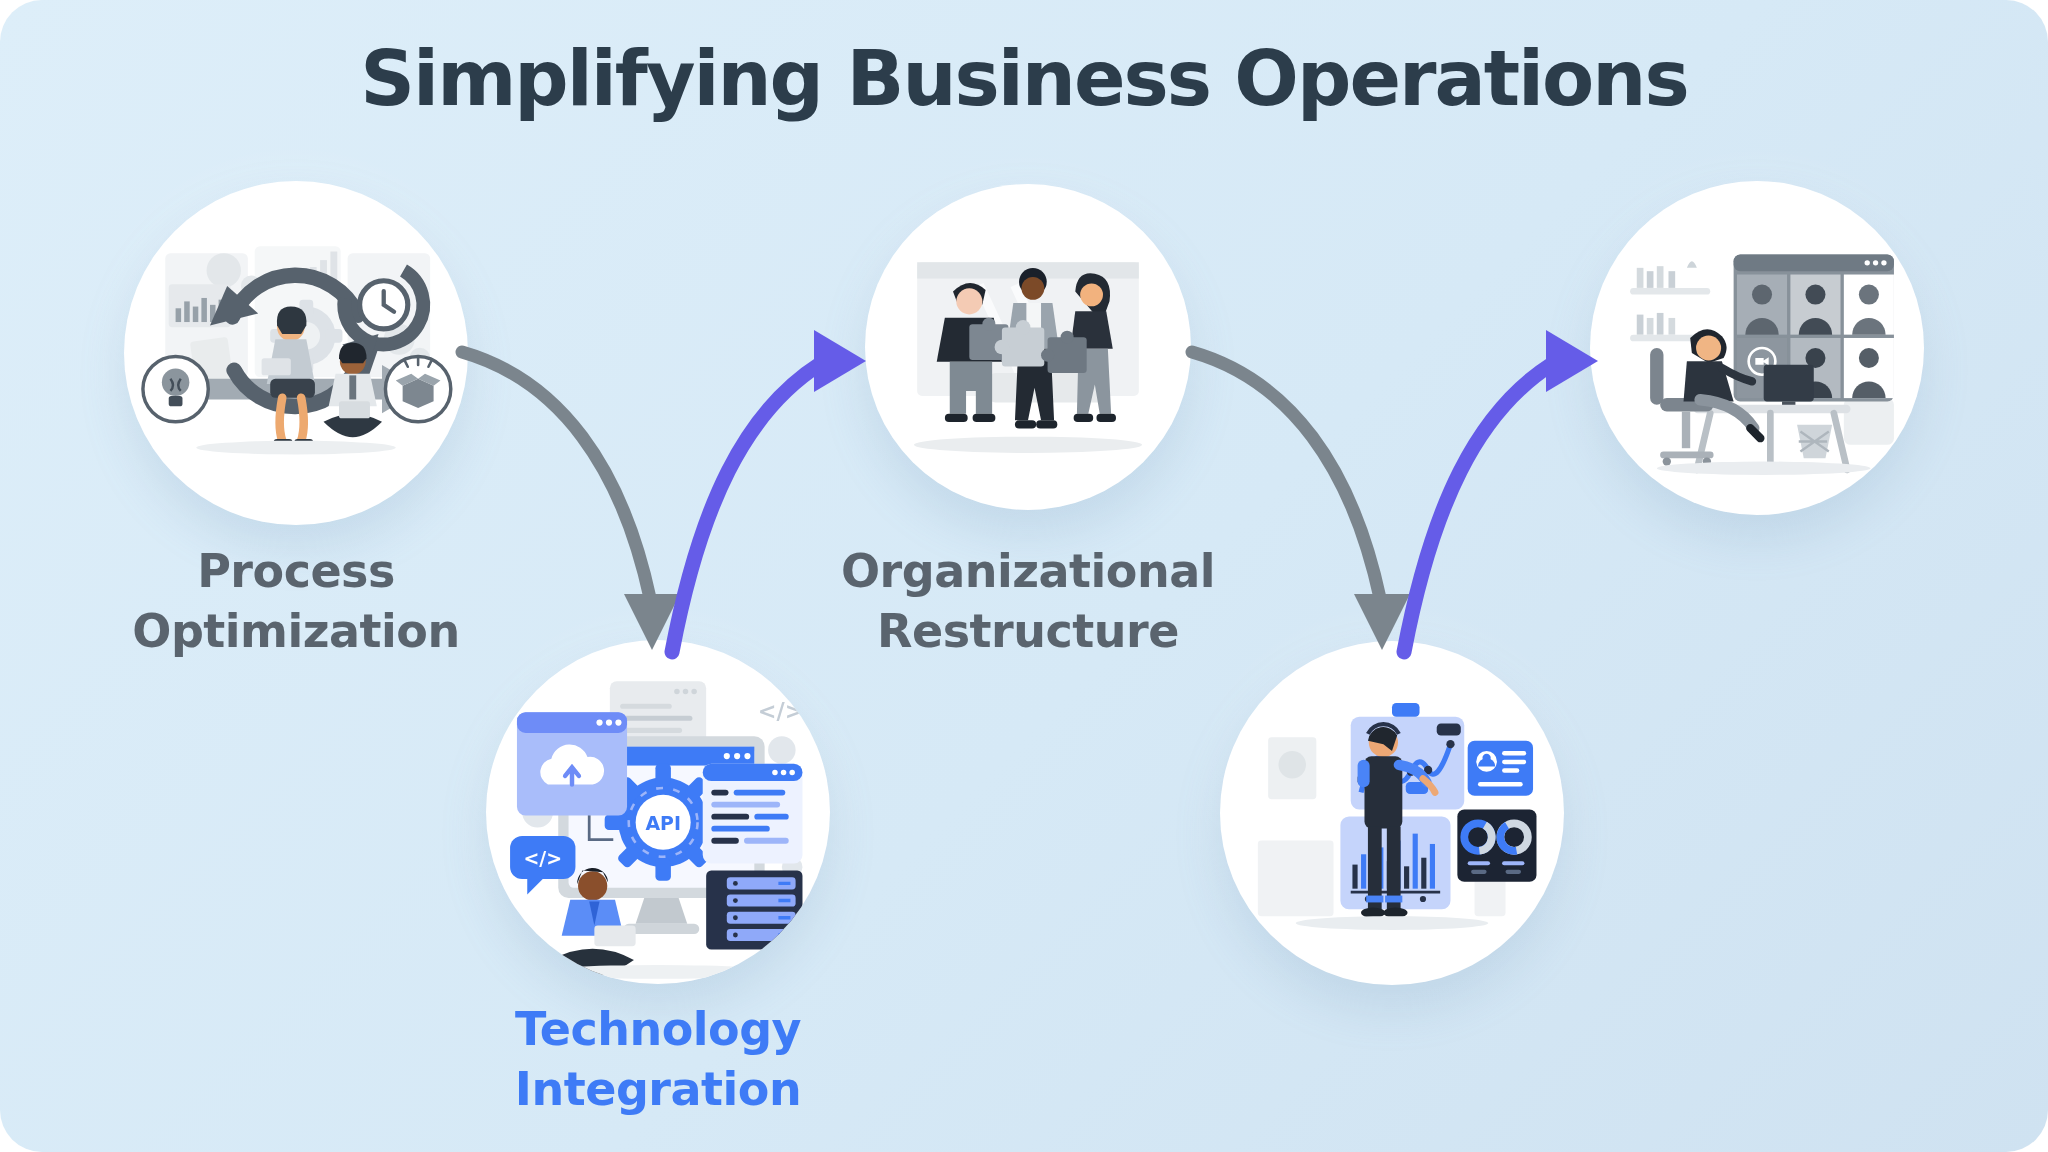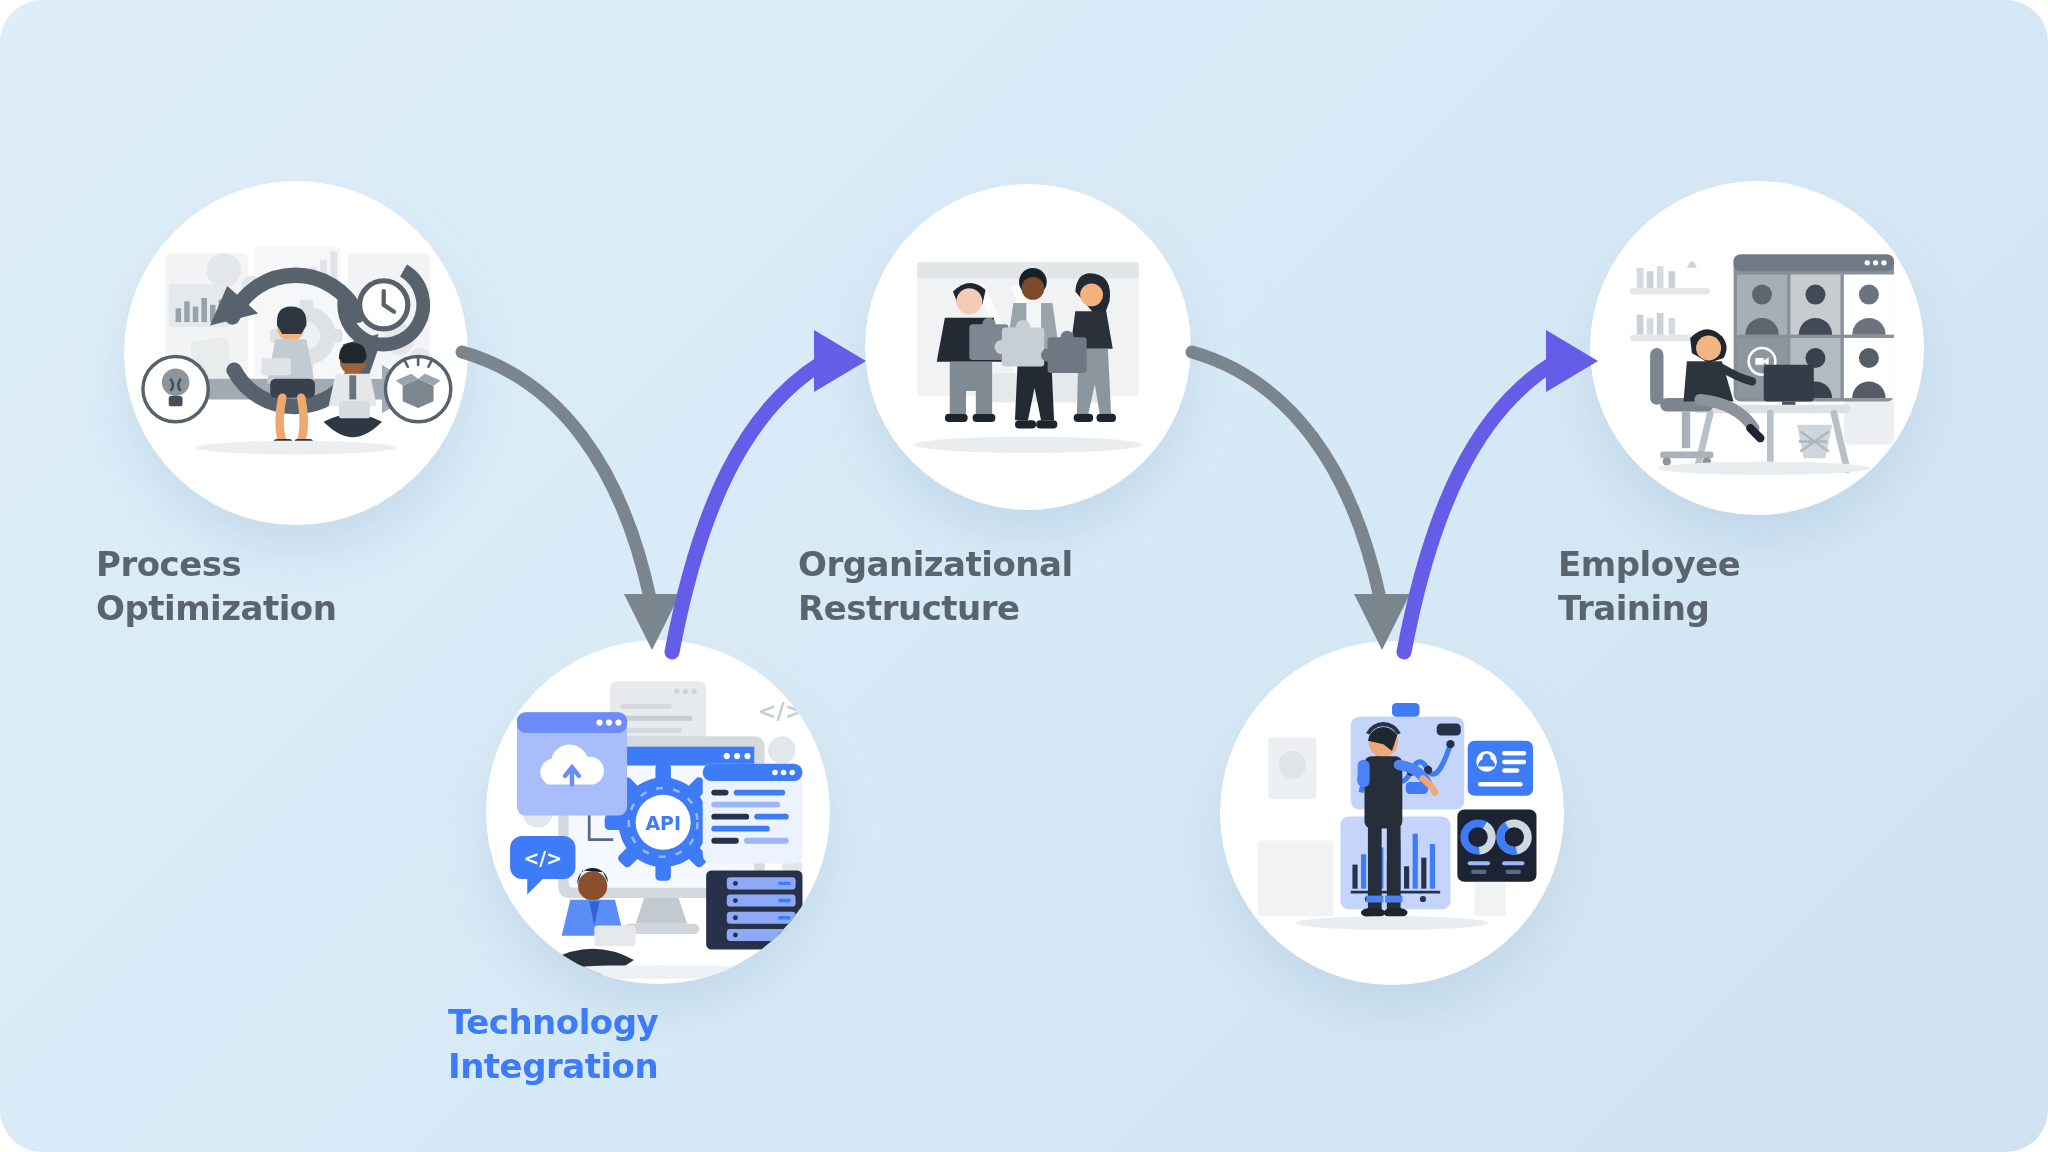--- a/index.html
+++ b/index.html
@@ -25,37 +25,38 @@
     box-shadow:0 22px 45px rgba(110,150,185,.22);
     overflow:hidden;
   }
   .circle svg { display:block; width:100%; height:100%; }
   .c1 { left:124px;  top:181px; width:344px; height:344px; }
   .c2 { left:486px;  top:640px; width:344px; height:344px; }
   .c3 { left:865px;  top:184px; width:326px; height:326px; }
   .c4 { left:1220px; top:641px; width:344px; height:344px; }
   .c5 { left:1590px; top:181px; width:334px; height:334px; }
   .step-label {
-    position:absolute; text-align:left; white-space:pre-line;
-    font-weight:bold; font-size:34px; line-height:1.3; letter-spacing:-0.5px;
+    position:absolute; text-align:center; white-space:pre-line;
+    font-weight:bold; font-size:46px; line-height:1.3; letter-spacing:-0.5px;
   }
   .step-label.gray { color:#5a646e; }
   .step-label.blue { color:#3e7bf6; }
   .l1 { left:96px;   top:542px;  width:400px; }
   .l2 { left:448px;  top:1000px; width:420px; }
   .l3 { left:798px;  top:542px;  width:460px; }
   .l4 { left:1182px; top:1000px; width:420px; }
   .l5 { left:1558px; top:542px;  width:400px; }
   .connectors { position:absolute; left:0; top:0; width:2048px; height:1152px; pointer-events:none; }
 </style>
 </head>
 <body>
 
 <div class="stage">
 
+  <h1 class="title">Simplifying Business Operations</h1>
 
   <div class="circle c1">
     <svg viewBox="0 0 200 200">
       <rect x="24" y="42" width="48" height="72" rx="3" fill="#f2f4f6"></rect>
       <rect x="76" y="38" width="50" height="76" rx="3" fill="#f5f7f8"></rect>
       <rect x="130" y="42" width="48" height="72" rx="3" fill="#f2f4f6"></rect>
       <g fill="#e3e7ea">
         <circle cx="58" cy="52" r="10"></circle>
           <circle cx="74" cy="61" r="6"></circle>
         <circle cx="160" cy="92" r="9"></circle>
@@ -458,16 +459,14 @@
       <polygon points="1546,330 1546,392 1598,361" fill="#655ce8"></polygon>
     </g>
   </svg>
 
   <div class="step-label gray l1">Process
 Optimization</div>
   <div class="step-label blue l2">Technology
 Integration</div>
   <div class="step-label gray l3">Organizational
 Restructure</div>
-  <div class="step-label gray l5">Employee
-Training</div>
 
 </div>
 
 </body></html>

